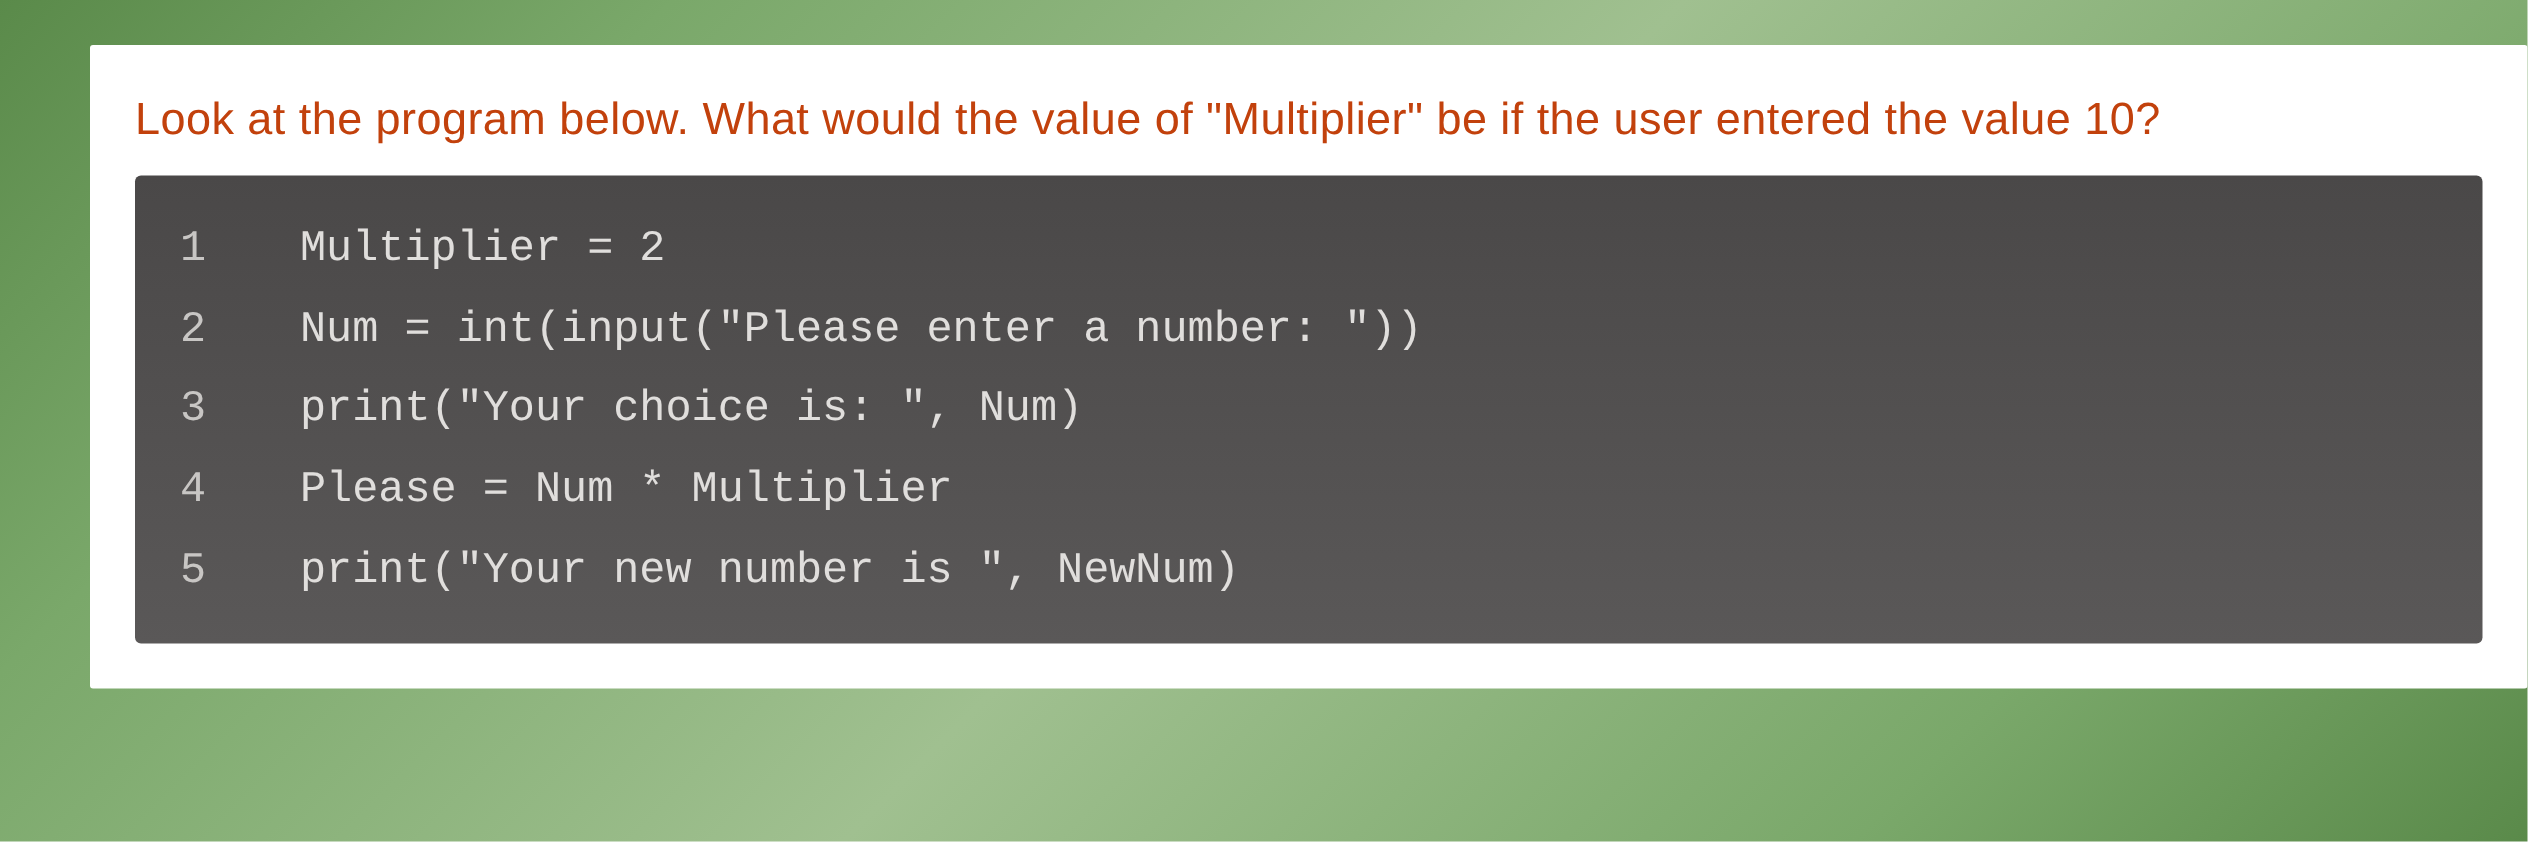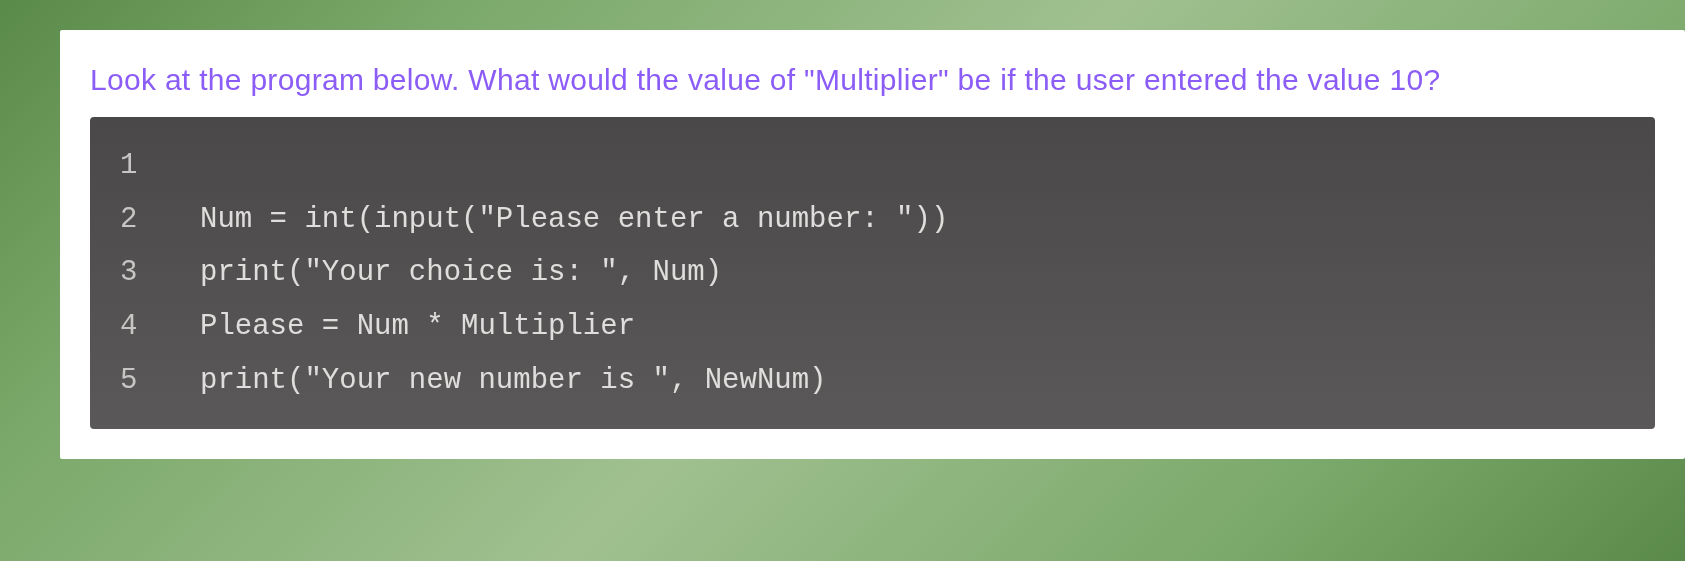--- a/index.html
+++ b/index.html
@@ -21,21 +21,21 @@
       overflow: hidden;
     }
     .card {
       background: #ffffff;
       width: 100%;
       padding: 30px 30px 30px 30px;
       border-radius: 2px;
     }
     .question-text {
       font-size: 30px;
-      color: #8b5cf6;
+      color: #c2410c;
       margin-bottom: 18px;
       font-weight: 400;
       letter-spacing: 0.3px;
       line-height: 1.3;
     }
     .code-block {
       background: #5a5858;
       background: linear-gradient(to bottom, #4a4848 0%, #5a5858 100%);
       border-radius: 4px;
       padding: 22px 30px;
@@ -59,20 +59,21 @@
     }
   </style>
 </head>
 <body>
 
 <div class="card">
   <div class="question-text">Look at the program below. What would the value of "Multiplier" be if the user entered the value 10?</div>
   <div class="code-block">
     <div class="code-line">
       <span class="line-number">1</span>
+      <span class="code-content">Multiplier = 2</span>
     </div>
     <div class="code-line">
       <span class="line-number">2</span>
       <span class="code-content">Num = int(input("Please enter a number: "))</span>
     </div>
     <div class="code-line">
       <span class="line-number">3</span>
       <span class="code-content">print("Your choice is: ", Num)</span>
     </div>
     <div class="code-line">

